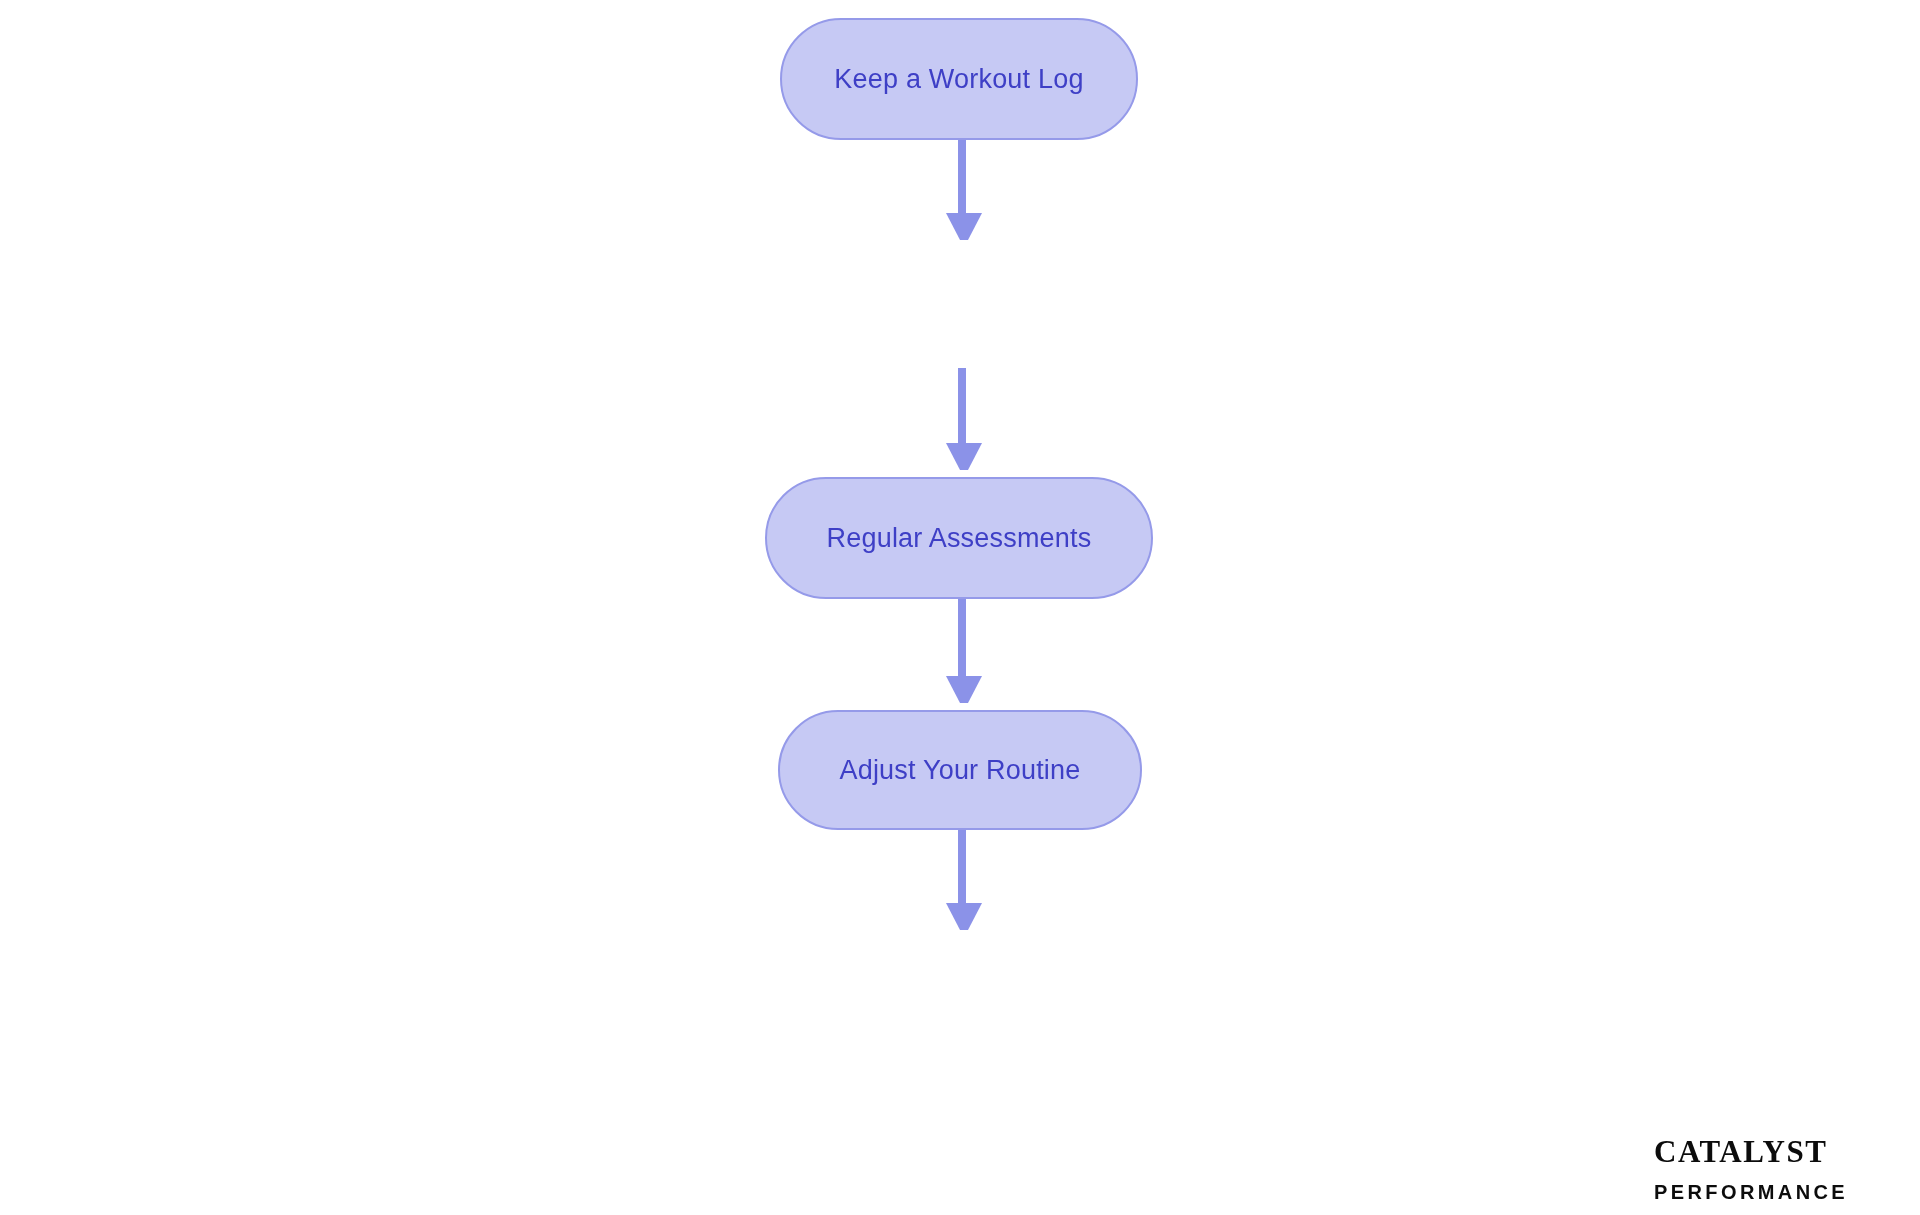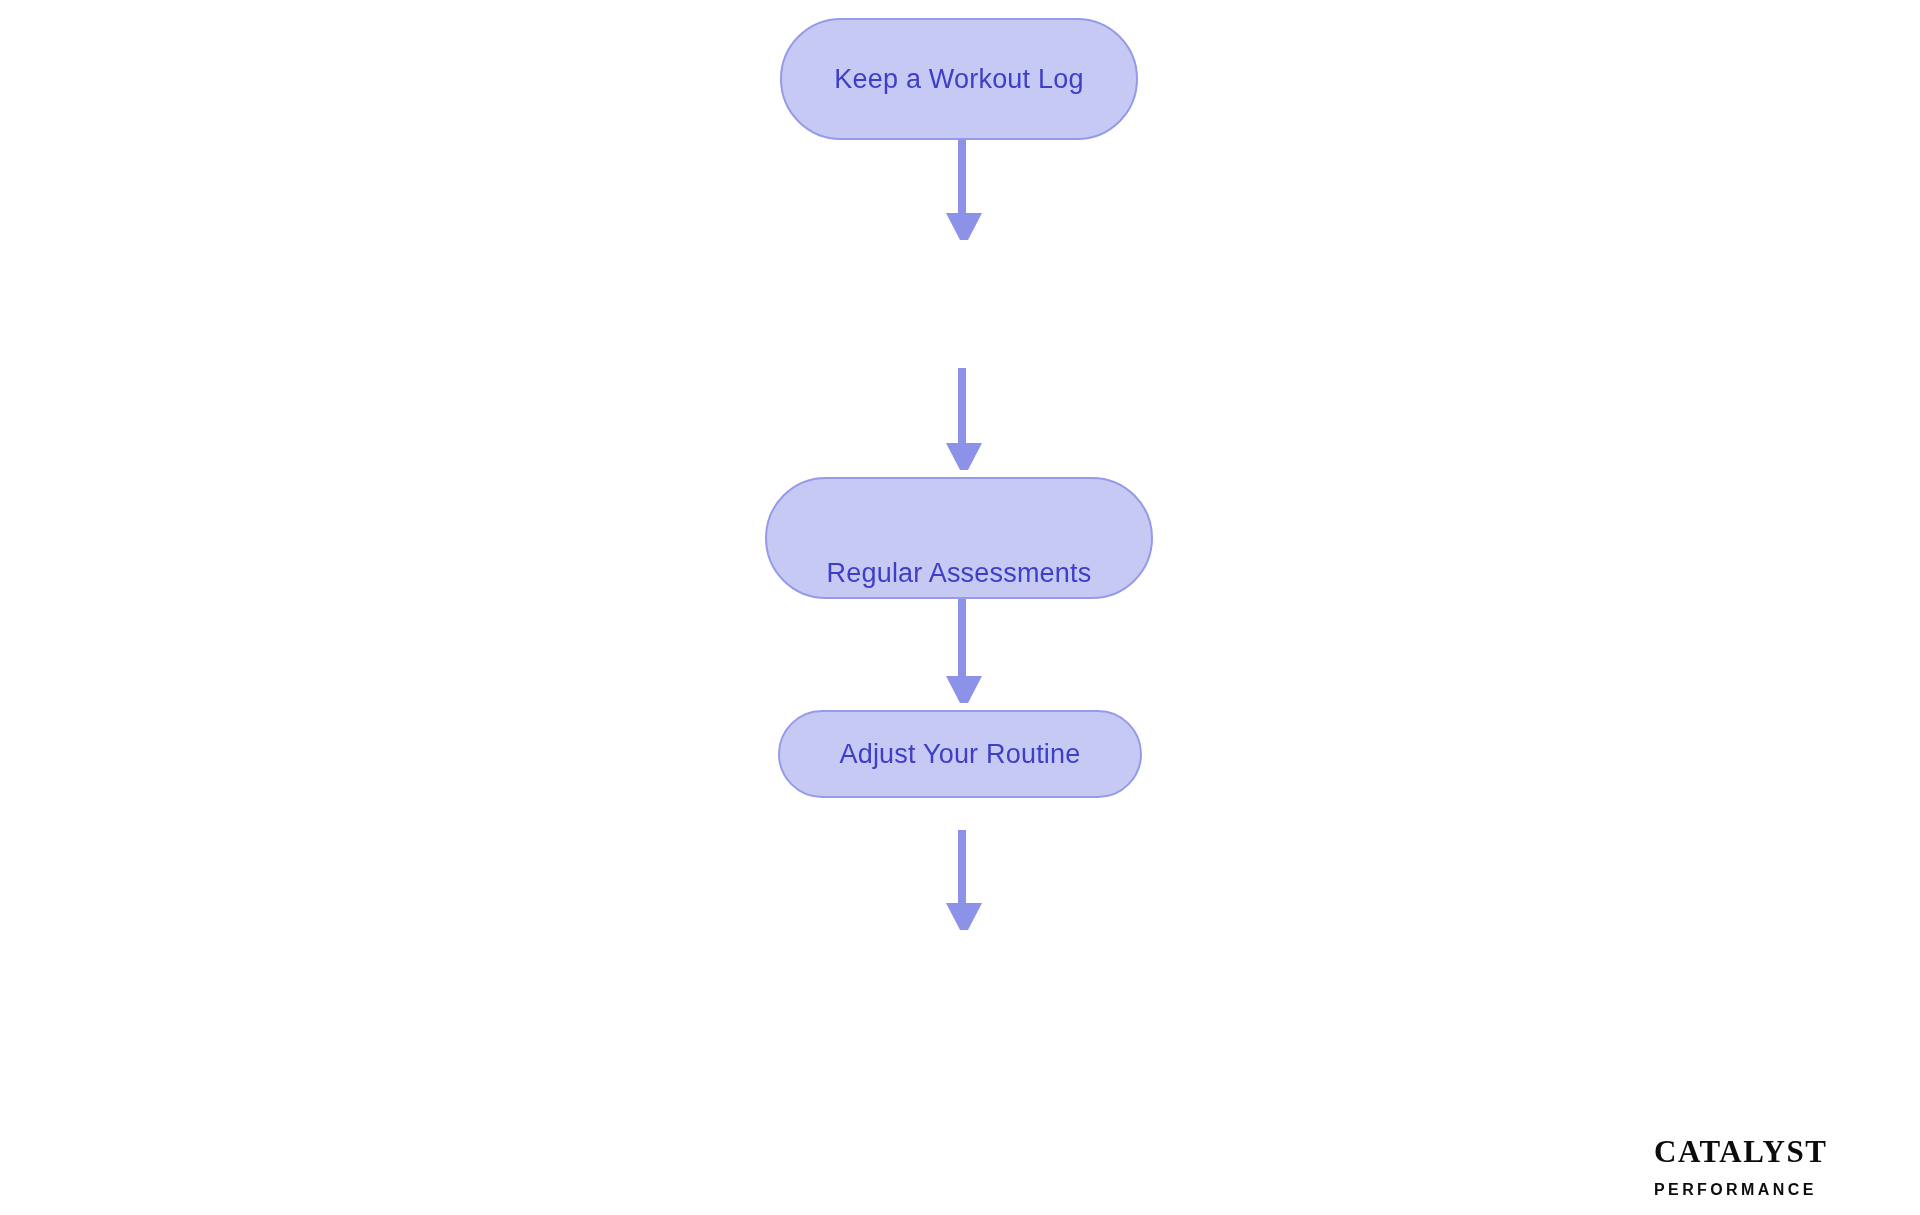--- a/index.html
+++ b/index.html
@@ -32,22 +32,22 @@
     display: flex;
     align-items: center;
     justify-content: center;
     color: var(--node-text);
     font-size: 27px;
     letter-spacing: 0.2px;
     text-align: center;
   }
   .node-1 { left: 780px; top:  18px; width: 358px; height: 122px; }
   .node-2 { left: 796px; top: 248px; width: 331px; height: 120px; }
-  .node-3 { left: 765px; top: 477px; width: 388px; height: 122px; align-items: flex-end; }
-  .node-4 { left: 778px; top: 710px; width: 364px; height: 88px; }
+  .node-3 { left: 765px; top: 477px; width: 388px; height: 122px; }
+  .node-4 { left: 778px; top: 710px; width: 364px; height: 120px; }
   .node-5 { left: 783px; top: 937px; width: 357px; height: 122px; }
 
   .arrow {
     position: absolute;
     left: 946px;
     width: 29px;
   }
   .arrow .shaft {
     position: absolute;
     left: 12px;
@@ -83,21 +83,21 @@
   .logo .brand {
     font-family: Liberation Serif, serif;
     font-weight: 900;
     font-size: 31px;
     letter-spacing: 1.5px;
     line-height: 1;
   }
   .logo .subtitle {
     font-family: "Liberation Sans", sans-serif;
     font-weight: 700;
-    font-size: 16px;
+    font-size: 20px;
     letter-spacing: 3.4px;
     line-height: 1;
     margin-top: 7px;
   }
 </style>
 </head>
 <body>
 
 <div class="canvas">
 

